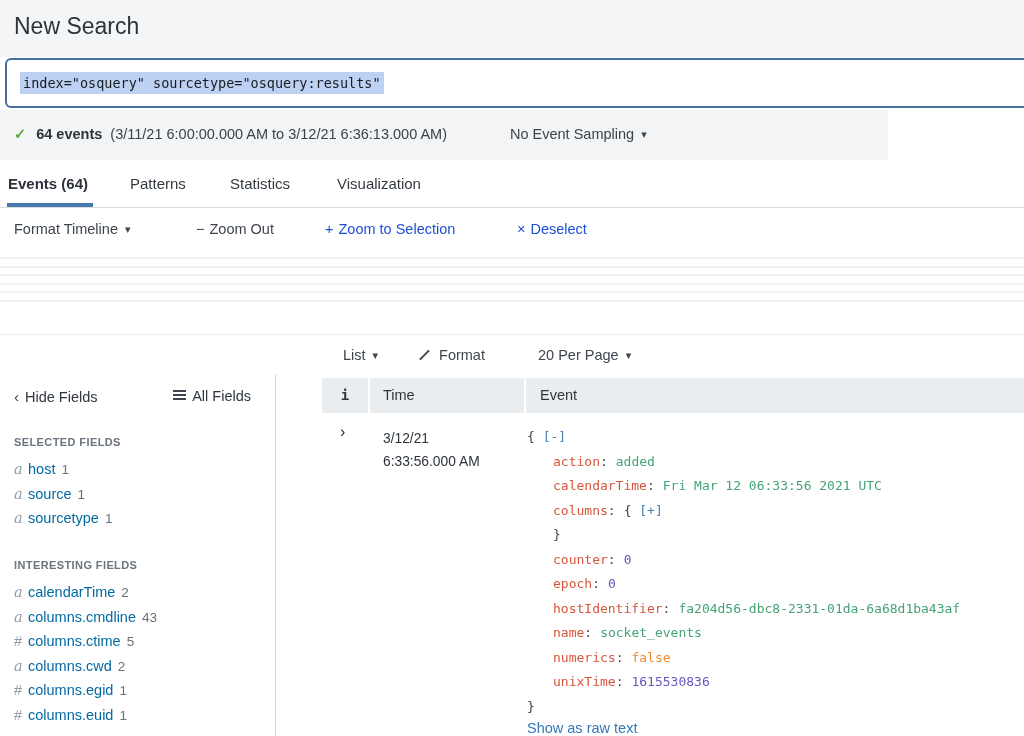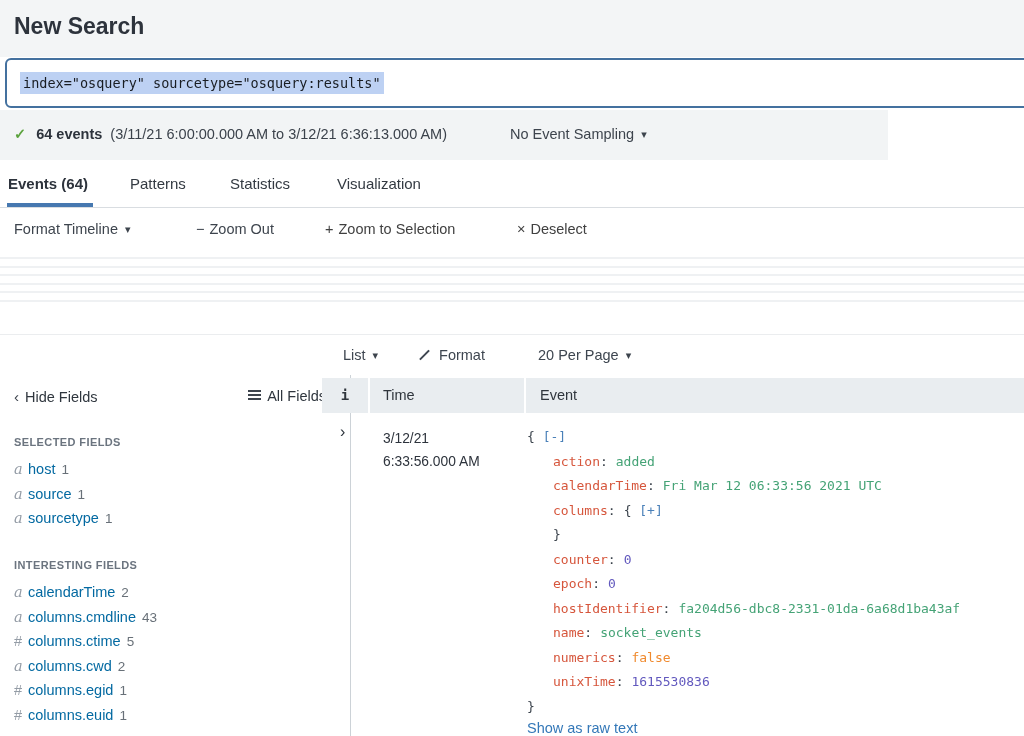--- a/index.html
+++ b/index.html
@@ -3,21 +3,21 @@
 <meta charset="utf-8">
 <style>
   * { margin:0; padding:0; box-sizing:border-box; }
   html,body { background:#fff; }
   .app {
     position:relative; width:1024px; height:736px; overflow:hidden;
     font-family:"Liberation Sans", sans-serif; color:#2f3541; background:#fff;
   }
   
   .top-header { position:absolute; left:0; top:0; width:1024px; height:57px; background:#f3f5f6; }
-  .page-title { position:absolute; left:14px; top:13px; font-size:23px; font-weight:700; color:#2d333c; }
+  .page-title { position:absolute; left:14px; top:13px; font-size:23px; font-weight:400; color:#2d333c; }
 
   
   .search-row { position:absolute; left:0; top:57px; width:1024px; height:53px; background:#fff; }
   .search-box {
     position:absolute; left:5px; top:1px; width:1032px; height:50px;
     border:2px solid #44719f; border-radius:6px; background:#fff;
   }
   .search-query {
     position:absolute; left:13px; top:15px;
     font-family:"DejaVu Sans Mono","Liberation Mono",monospace; font-size:13.5px; color:#191d22;
@@ -35,35 +35,35 @@
 
   
   .tabs-bar { position:absolute; left:0; top:160px; width:1024px; height:48px; background:#fff; border-bottom:1px solid #d9dde1; }
   .tab { position:absolute; top:0; height:47px; line-height:47px; font-size:15px; color:#333a42; cursor:pointer; }
   .tab-active { font-weight:700; color:#2d333c; }
   .tab-underline { position:absolute; left:7px; bottom:0; width:86px; height:4px; background:#4678b0; }
 
   
   .tl-toolbar { position:absolute; left:0; top:208px; width:880px; height:42px; background:#fff; font-size:14.5px; }
   .tl-item { position:absolute; top:13px; color:#3d444d; cursor:pointer; white-space:nowrap; }
-  .tl-disabled { color:#404040; cursor:default; }
+  .tl-disabled { color:#1d4ed8; cursor:default; }
   .tl-icon { margin-right:5px; }
 
   
   .timeline { position:absolute; left:0; top:250px; width:1024px; height:62px; }
   .gridline { position:absolute; left:0; width:1024px; height:2px; background:#eff1f3; }
 
   
   .res-toolbar { position:absolute; left:0; top:334px; width:1024px; height:41px; background:#fff; border-top:1px solid #ebedef; font-size:14.5px; }
   .res-item { position:absolute; top:12px; color:#3e4650; cursor:pointer; white-space:nowrap; }
   .pencil { display:inline-block; width:13px; height:2px; background:#3e4650; transform:rotate(-45deg); position:relative; top:-4px; margin-right:4px; }
 
   
   .main { position:absolute; left:0; top:375px; width:1024px; height:361px; }
-  .sidebar { position:absolute; left:0; top:0; width:351px; height:361px; border-right:1px solid #ccd2d7; background:#fff; overflow:hidden; }
+  .sidebar { position:absolute; left:0; top:0; width:276px; height:361px; border-right:1px solid #ccd2d7; background:#fff; overflow:hidden; }
 
   .panel-controls { position:absolute; left:14px; right:16px; top:13px; height:20px; font-size:14.5px; color:#2f363e; }
   .hide-fields { position:absolute; left:0; top:0; cursor:pointer; }
   .all-fields { position:absolute; right:8px; top:0; cursor:pointer; }
   .chev-left { margin-right:6px; font-size:15px; color:#3d444d; }
   .list-icon { display:inline-block; vertical-align:-1px; margin-right:6px; }
   .list-icon i { display:block; width:13px; height:2px; background:#3d444d; margin:2px 0; }
 
   .sec-head { position:absolute; left:14px; font-size:11px; font-weight:700; color:#6b747f; letter-spacing:.4px; }
   .sel-head { top:61px; }

